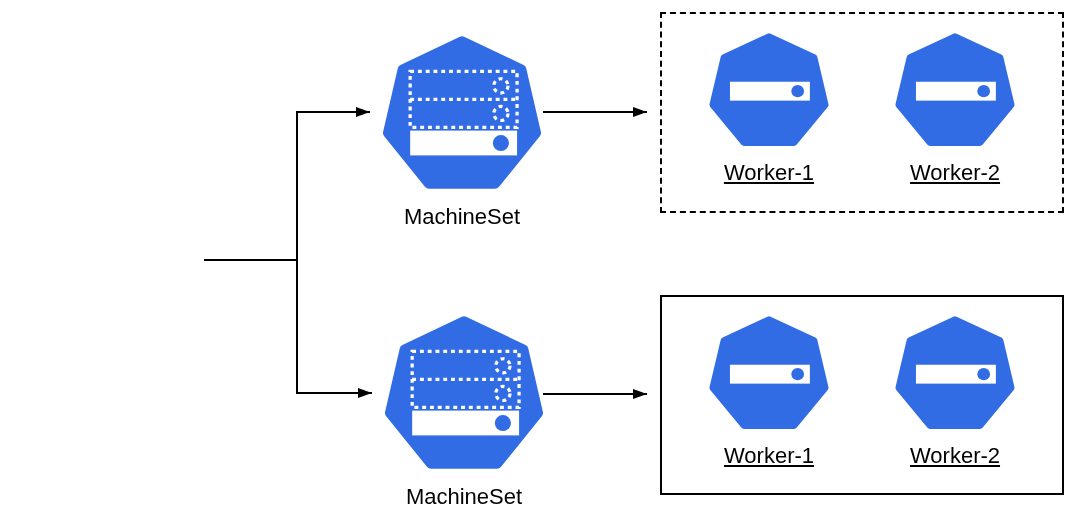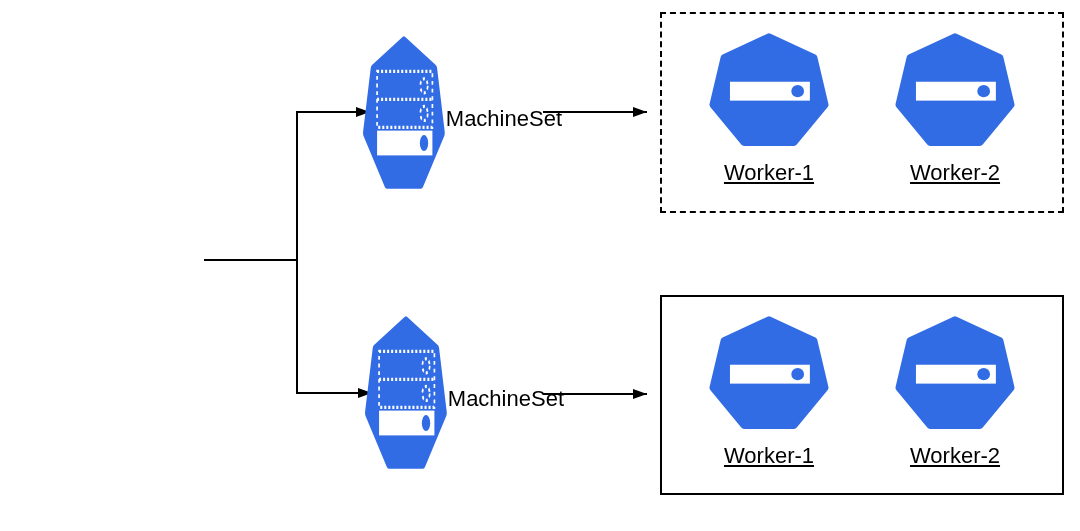--- a/index.html
+++ b/index.html
@@ -10,21 +10,21 @@
     height: 531px;
     background: var(--canvas-white, #ffffff);
     font-family: "Liberation Sans", sans-serif;
     overflow: hidden;
   }
   svg.connectors {
     position: absolute; left: 0; top: 0;
     width: 1080px; height: 531px;
     pointer-events: none;
   }
-  .node { position: absolute; display: flex; align-items: center; }
+  .node { position: absolute; display: flex; flex-direction: column; align-items: center; }
   .node .hept-svg { display: block; }
   .node-label {
     margin-top: 11px;
     font-size: 22px;
     line-height: 25px;
     color: #000000;
     text-align: center;
     white-space: nowrap;
   }
   .group {

